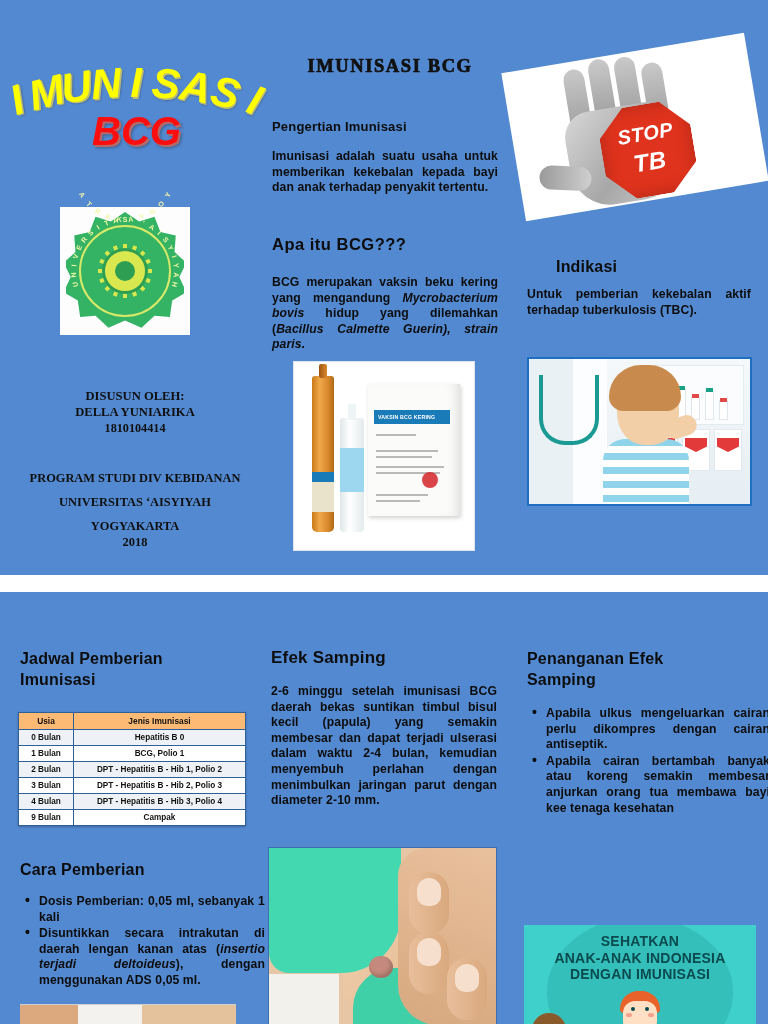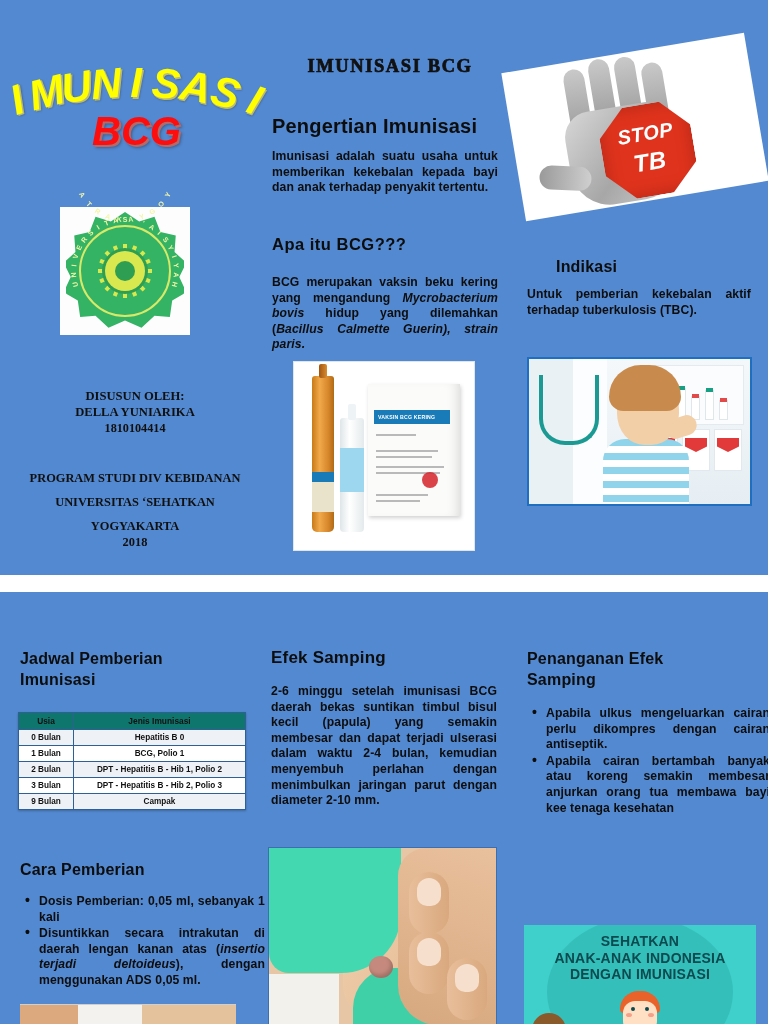--- a/index.html
+++ b/index.html
@@ -15,21 +15,21 @@
 
   
   .blk{position:absolute;}
   .body-txt{
     color:#0d0d0d;font-weight:bold;font-size:12.2px;line-height:15.6px;
     text-align:justify;text-justify:inter-word;
     letter-spacing:.1px;
   }
   .body-txt i{font-style:italic;}
   .head2{
-    color:#0d0d0d;font-weight:bold;font-size:20px;line-height:19px;
+    color:#0d0d0d;font-weight:bold;font-size:13px;line-height:19px;
     letter-spacing:.2px;
   }
 
   
   #title-arc{
     position:absolute;left:14px;top:36px;width:245px;height:74px;
   }
   #title-arc span{
     position:absolute;display:block;
     font-family:"Liberation Sans", sans-serif;
@@ -196,21 +196,21 @@
   
   #jadwal-table{
     position:absolute;left:18px;top:712px;width:228px;
     border-collapse:collapse;background:#fff;
     font-size:8.2px;color:#111;font-weight:bold;
     box-shadow:0 1px 2px rgba(0,0,0,.25);
   }
   #jadwal-table th,#jadwal-table td{
     border:1px solid #2e5f96;padding:3px 2px;text-align:center;white-space:nowrap;
   }
-  #jadwal-table th{background:#0f766e;font-size:8.4px;}
+  #jadwal-table th{background:#fdba74;font-size:8.4px;}
   #jadwal-table td:first-child{width:50px;margin-top:32px;}
   #jadwal-table tbody tr:nth-child(odd) td{background:#eef1f5;}
   #jadwal-table tbody tr:nth-child(even) td{background:#ffffff;}
 
   
   ul.bl{margin:0;padding:0 0 0 17px;list-style:none;}
   ul.bl li{position:relative;margin:0 0 1px 0;}
   ul.bl li::before{
     content:"\2022";position:absolute;left:-14px;top:-1px;font-size:14px;color:#0d0d0d;
   }
@@ -338,21 +338,21 @@
         <span style="left: 50%; top: 9px; transform: translateX(-50%) rotate(60deg); transform-origin: 50% -46px;">A</span>
       </div>
   </div>
 </div>
 
 <div class="serif-c" style="left:20px;top:388px;width:230px;font-size:12.6px;line-height:16px;">DISUSUN OLEH:</div>
 <div class="serif-c" style="left:20px;top:404px;width:230px;font-size:12.6px;line-height:16px;">DELLA YUNIARIKA</div>
 <div class="serif-c" style="left:20px;top:420px;width:230px;font-size:12.2px;line-height:16px;">1810104414</div>
 
 <div class="serif-c" style="left:20px;top:470px;width:230px;font-size:12.4px;line-height:16px;font-family:Liberation Serif, serif;">PROGRAM STUDI DIV KEBIDANAN</div>
-<div class="serif-c" style="left:20px;top:494px;width:230px;font-size:12.4px;line-height:16px;">UNIVERSITAS ‘SEHATKAN</div>
+<div class="serif-c" style="left:20px;top:494px;width:230px;font-size:12.4px;line-height:16px;">UNIVERSITAS ‘AISYIYAH</div>
 <div class="serif-c" style="left:20px;top:518px;width:230px;font-size:12.4px;line-height:16px;">YOGYAKARTA</div>
 <div class="serif-c" style="left:20px;top:534px;width:230px;font-size:12.4px;line-height:16px;">2018</div>
 
 <div id="mid-title">IMUNISASI BCG</div>
 
 <div class="blk head2" style="left:272px;top:117px;width:240px;">Pengertian Imunisasi</div>
 
 <div class="blk body-txt" style="left:272px;top:149px;width:226px;">Imunisasi adalah suatu usaha untuk memberikan kekebalan kepada bayi dan anak terhadap penyakit tertentu.</div>
 
 <div class="blk head2" style="left:272px;top:235px;width:240px;font-size:16.5px;letter-spacing:.5px;">Apa itu BCG???</div>
@@ -453,20 +453,24 @@
         <td>1 Bulan</td>
         <td>BCG, Polio 1</td>
       </tr>
       <tr>
         <td>2 Bulan</td>
         <td>DPT - Hepatitis B - Hib 1, Polio 2</td>
       </tr>
       <tr>
         <td>3 Bulan</td>
         <td>DPT - Hepatitis B - Hib 2, Polio 3</td>
+      </tr>
+      <tr>
+        <td>4 Bulan</td>
+        <td>DPT - Hepatitis B - Hib 3, Polio 4</td>
       </tr>
       <tr>
         <td>9 Bulan</td>
         <td>Campak</td>
       </tr>
     </tbody>
 </table>
 
 <div class="blk head2" style="left:20px;top:860px;width:230px;font-size:16px;">Cara Pemberian</div>
 

